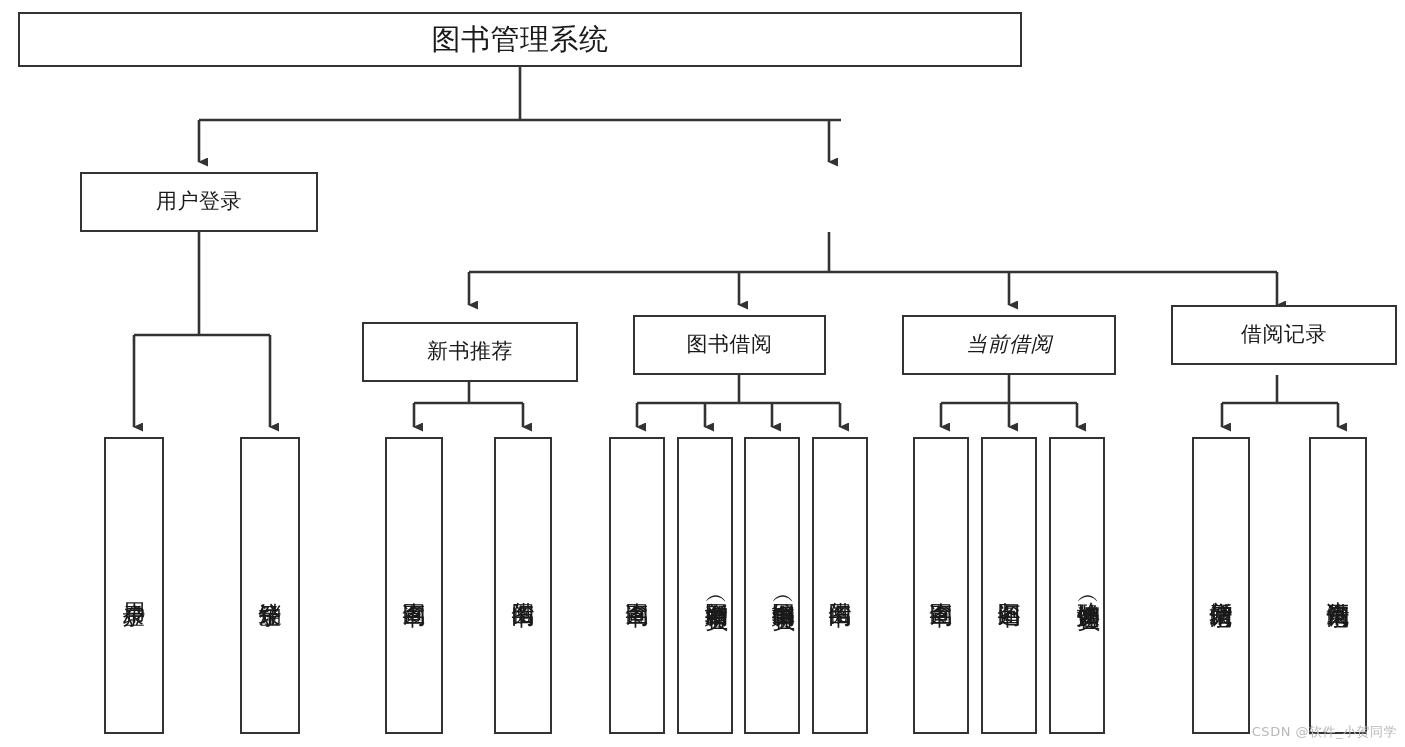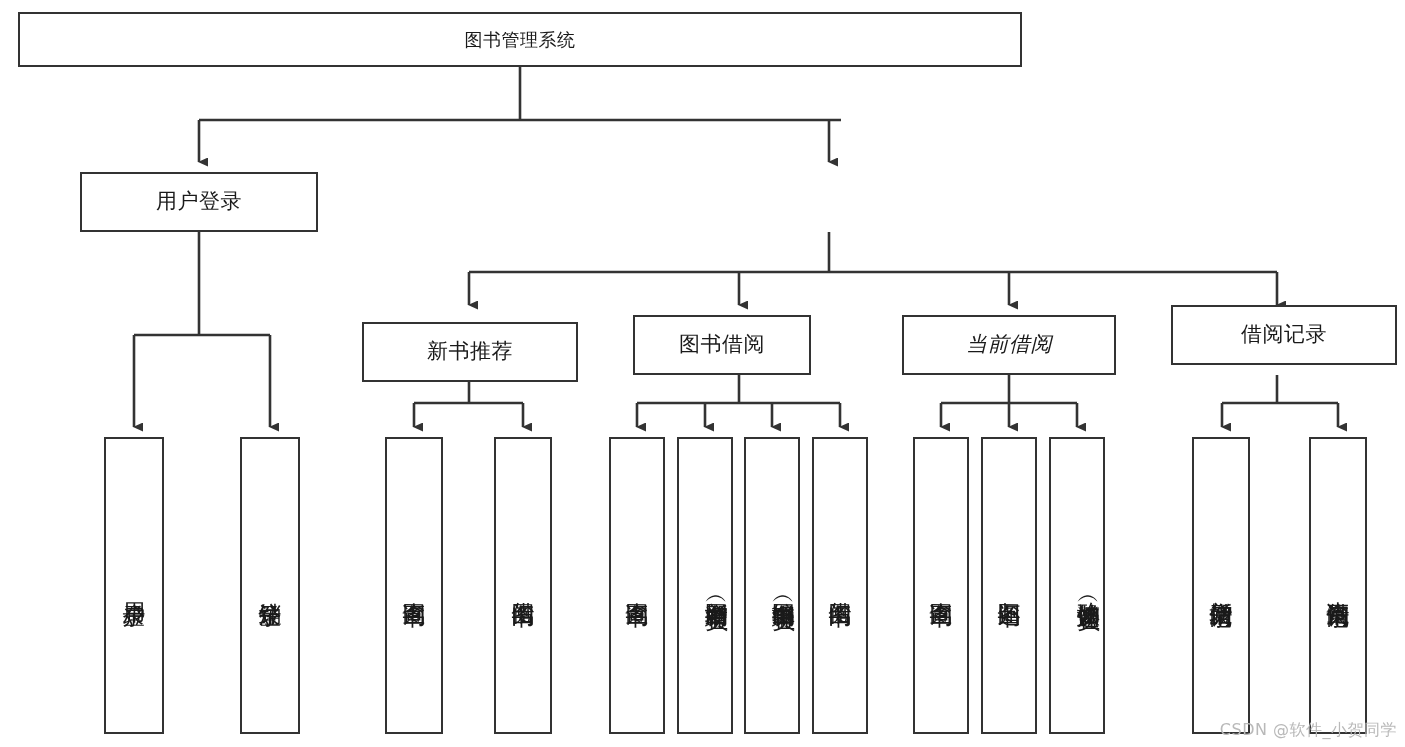--- a/index.html
+++ b/index.html
@@ -36,42 +36,42 @@
     justify-content: center;
     color: #1a1a1a;
   }
   .node-h {
     font-size: 21px;
     line-height: 1.2;
     letter-spacing: 0.5px;
     white-space: nowrap;
   }
   .node-root {
-    font-size: 18px;
+    font-size: 29px;
   }
   .node-v {
     writing-mode: vertical-rl;
     text-orientation: upright;
     font-size: 23px;
     line-height: 1.25;
     letter-spacing: 1px;
     align-items: flex-start;
     justify-content: center;
     padding-top: 6px;
     white-space: nowrap;
   }
   .node-v.align-mid {
     align-items: center;
     padding-top: 0;
   }
   #watermark {
     position: absolute;
     right: 8px;
     bottom: 6px;
-    font-size: 16px;
+    font-size: 13px;
     color: #b9b9b9;
     white-space: nowrap;
     letter-spacing: 0.5px;
   }
 </style>
 </head>
 <body>
 
 <div id="diagram-root">
 
@@ -123,21 +123,21 @@
       <path d="M 1222,403 L 1222,427" marker-end="url(#arrowhead)"></path>
       <path d="M 1338,403 L 1338,427" marker-end="url(#arrowhead)"></path>
     </g>
   </svg>
 
   <div class="node node-h node-root" style="left:18px; top:12px; width:1004px; height:55px;">图书管理系统</div>
 
   <div class="node node-h" style="left:80px; top:172px; width:238px; height:60px;">用户登录</div>
 
   <div class="node node-h" style="left:362px; top:322px; width:216px; height:60px;">新书推荐</div>
-  <div class="node node-h" style="left:633px; top:315px; width:178px; height:60px;">图书借阅</div>
+  <div class="node node-h" style="left:633px; top:315px; width:193px; height:60px;">图书借阅</div>
   <div class="node node-h" style="left:902px; top:315px; width:214px; height:60px;font-style:italic;">当前借阅</div>
   <div class="node node-h" style="left:1171px; top:305px; width:226px; height:60px;">借阅记录</div>
 
   <div class="node node-v align-mid" style="left:104px; top:437px; width:60px; height:297px;">用户登录</div>
   <div class="node node-v align-mid" style="left:240px; top:437px; width:60px; height:297px;">注销登录</div>
 
   <div class="node node-v align-mid" style="left:385px; top:437px; width:58px; height:297px;">查询图书</div>
   <div class="node node-v align-mid" style="left:494px; top:437px; width:58px; height:297px;">借阅图书</div>
 
   <div class="node node-v align-mid" style="left:609px; top:437px; width:56px; height:297px;">查询图书</div>

